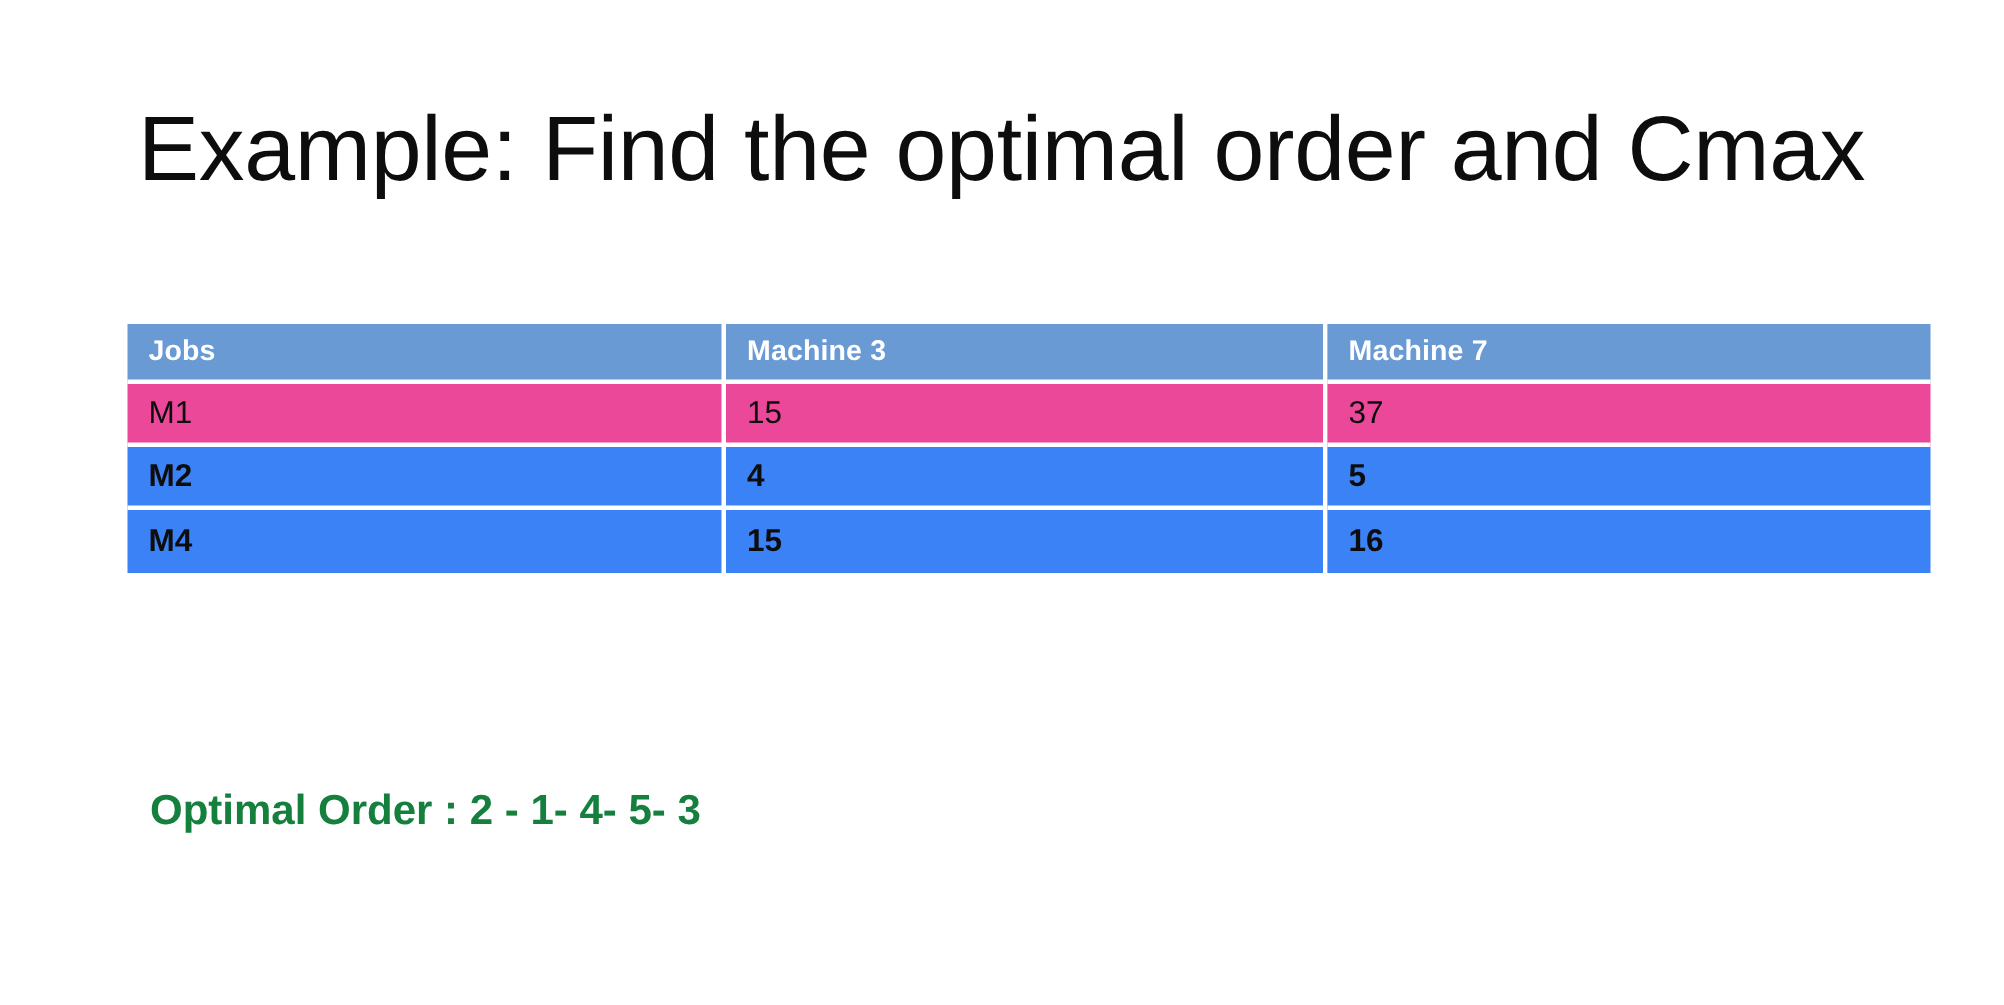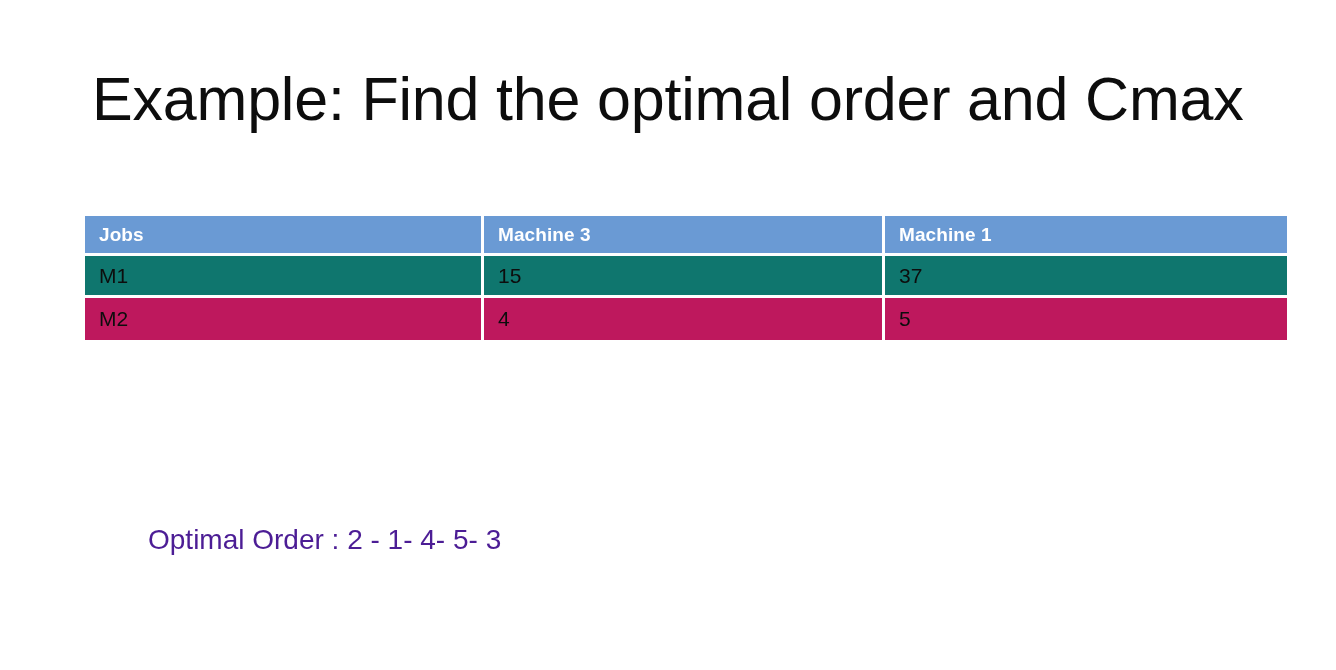--- a/index.html
+++ b/index.html
@@ -70,60 +70,64 @@
     font-weight: bold;
     letter-spacing: 0.1px;
   }
 
   .data-table tbody td {
     height: 42px;
     font-size: 21px;
     font-weight: normal;
     color: #0d0d0d;
   }
-  .data-table tbody tr.row-odd td  { background: #0f766e; }
-  .data-table tbody tr.row-even td { background: #be185d; }
+  .data-table tbody tr.row-odd td  { background: #ec4899; }
+  .data-table tbody tr.row-even td { background: #3b82f6; font-weight: bold; }
 
   
   .optimal-order {
     position: absolute;
     left: 100px;
     top: 524px;
     font-size: 28px;
-    font-weight: 400;
-    color: #4c1d95;
+    font-weight: 700;
+    color: #15803d;
     white-space: nowrap;
-    margin-left: 48px;
   }
 </style>
 </head>
 <body>
 
 <div class="slide-title">Example: Find the optimal order and Cmax</div>
 
 <table class="data-table">
   <colgroup>
     <col class="c-jobs">
     <col class="c-m1">
     <col class="c-m2">
   </colgroup>
   <thead>
     <tr>
       <th>Jobs</th>
       <th>Machine 3</th>
-      <th>Machine 1</th>
+      <th>Machine 7</th>
     </tr>
   </thead>
   <tbody>
     <tr class="row-odd">
       <td>M1</td>
       <td>15</td>
       <td>37</td>
     </tr>
     <tr class="row-even">
       <td>M2</td>
       <td>4</td>
       <td>5</td>
     </tr>
+    <tr class="row-even">
+      <td>M4</td>
+      <td>15</td>
+      <td>16</td>
+    </tr>
   </tbody>
 </table>
 
 <div class="optimal-order">Optimal Order : 2 - 1- 4- 5- 3</div>
 
 </body></html>

